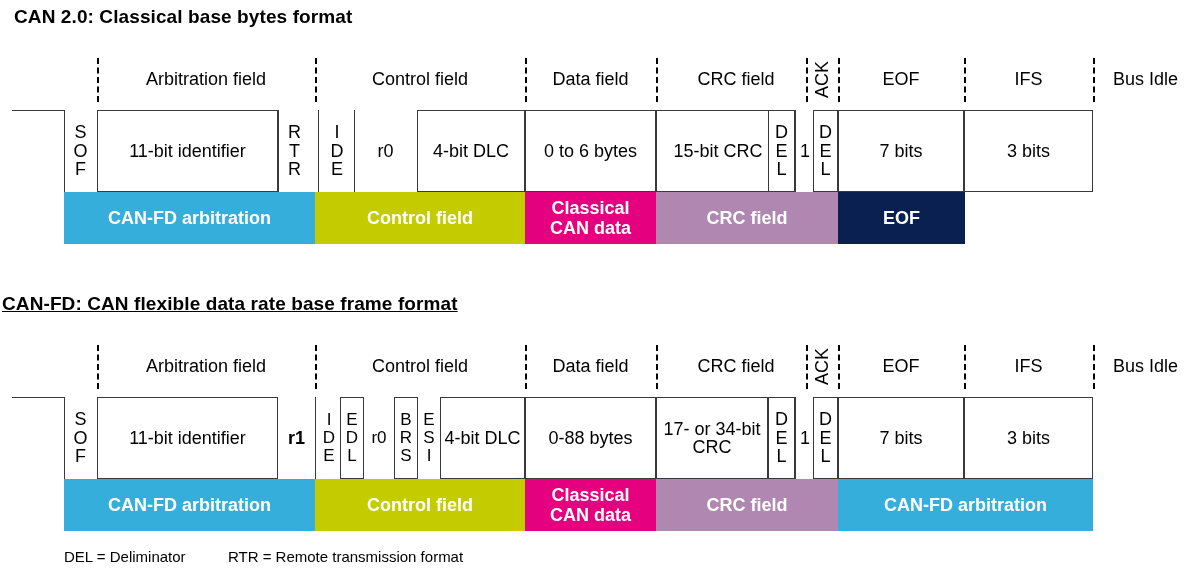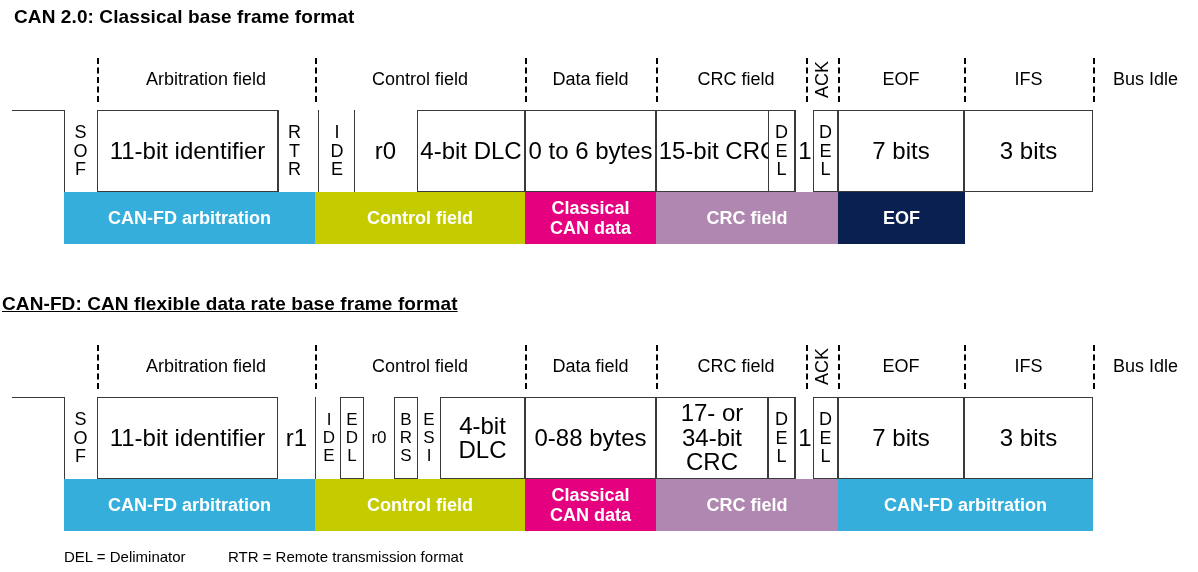--- a/index.html
+++ b/index.html
@@ -26,21 +26,21 @@
   }
   .dash{
     position:absolute;width:0;border-left:2px dashed #000;
   }
 
   
   .box{
     position:absolute;box-sizing:border-box;
     border:1.3px solid #3a3a3a;background:#fff;
     display:flex;align-items:center;justify-content:center;
-    text-align:center;font-size:24px;line-height:1.02;
+    text-align:center;font-size:18px;line-height:1.02;
     overflow:hidden;
   }
   .box.stack{
     flex-direction:column;justify-content:center;line-height:1.04;
     font-size:18px;letter-spacing:0px;
   }
   .box.noborder{border:none;background:transparent;}
   .box.narrow{font-size:17px;}
 
   
@@ -57,21 +57,21 @@
 
   .legend{
     position:absolute;font-size:15px;white-space:nowrap;
   }
   .legend span{display:inline-block;}
   .legend .gap{width:34px;}
 </style>
 </head>
 <body>
 
-<div class="abs diagram-title" style="left:14px;top:6px;">CAN 2.0: Classical base frame format</div>
+<div class="abs diagram-title" style="left:14px;top:6px;">CAN 2.0: Classical base bytes format</div>
 
 <div class="abs" style="left:0;top:56px;width:1198px;height:46px;">
   <div class="caption" style="left:97px;width:218px;">Arbitration field</div>
   <div class="caption" style="left:315px;width:210px;">Control field</div>
   <div class="caption" style="left:525px;width:131px;">Data field</div>
   <div class="caption" style="left:656px;width:160px;">CRC field</div>
   <div class="caption rot" style="left:806px;top:0;width:32px;height:46px;">ACK</div>
   <div class="caption" style="left:838px;width:126px;">EOF</div>
   <div class="caption" style="left:964px;width:129px;">IFS</div>
   <div class="caption" style="left:1093px;width:105px;">Bus Idle</div>
@@ -148,21 +148,21 @@
   <div class="dash" style="left:1093px;top:2px;height:44px;"></div>
 </div>
 
 <div class="abs idleline" style="left:12px;top:397px;width:53px;"></div>
 <div class="abs idlevert" style="left:64px;top:397px;height:82px;"></div>
 
 <div class="box stack noborder" style="left: 64px; top: 397px; width: 33px; height: 82px; white-space: pre-line;">S
 O
 F</div>
 <div class="box" style="left:97px;top:397px;width:181px;height:82px;">11-bit identifier</div>
-<div class="box noborder" style="left:278px;top:397px;width:37px;height:82px;">r1</div>
+<div class="box noborder" style="left:278px;top:397px;width:37px;height:82px;font-weight:bold;">r1</div>
 
 <div class="abs idlevert" style="left:315px;top:397px;height:82px;border-left-width:1.3px;"></div>
 <div class="box stack noborder narrow" style="left: 318px; top: 397px; width: 22px; height: 82px; white-space: pre-line;">I
 D
 E</div>
 <div class="box stack narrow" style="left: 340px; top: 397px; width: 24px; height: 82px; white-space: pre-line;">E
 D
 L</div>
 <div class="box noborder narrow" style="left:364px;top:397px;width:30px;height:82px;">r0</div>
 <div class="box stack narrow" style="left: 394px; top: 397px; width: 24px; height: 82px; white-space: pre-line;">B

